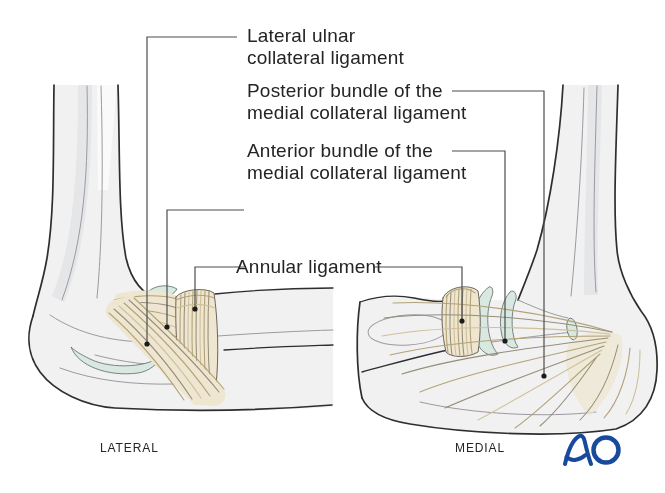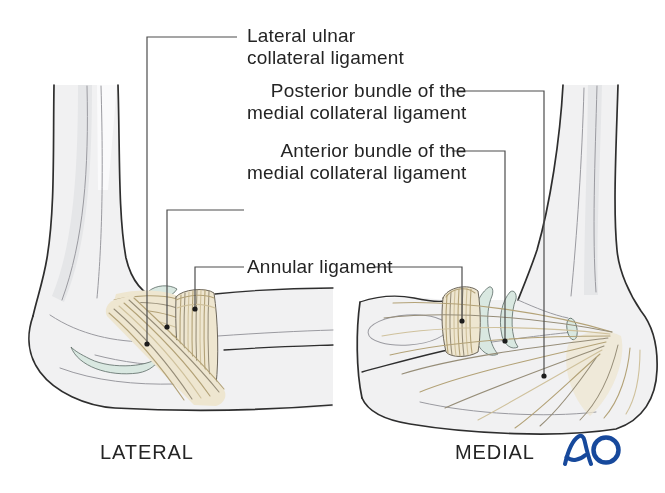--- a/index.html
+++ b/index.html
@@ -11,21 +11,21 @@
   .stage{position:absolute;inset:0;}
   svg.fig{position:absolute;left:0;top:0;}
   .lbl{
     position:absolute;
     font-size:19px;line-height:21.5px;letter-spacing:.2px;
     color:var(--c-text,#242424);
     white-space:pre-line;
   }
   .caption{
     position:absolute;
-    font-size:20px;letter-spacing:.9px;
+    font-size:12px;letter-spacing:.9px;
     color:var(--c-text,#242424);
   }
   
   .bone{fill:var(--c-bone);}
   .shade{fill:var(--c-bone-shadow);}
   .hl{fill:var(--c-bone-highlight);}
   .oline{fill:none;stroke:var(--c-outline);stroke-width:1.7;stroke-linecap:round;stroke-linejoin:round;}
   .oline2{fill:none;stroke:var(--c-outline);stroke-width:1.3;stroke-linecap:round;}
   .gline{fill:none;stroke:var(--c-inner-line);stroke-width:1;stroke-linecap:round;}
   .teal{fill:var(--c-cartilage);stroke:var(--c-cartilage-edge);stroke-width:.8;}
@@ -183,25 +183,25 @@
       <polyline class="leader" points="452,151 505,151 505,341"></polyline>
       <circle class="dot" cx="505" cy="341" r="2.6"></circle>
 
       <polyline class="leader" points="452,91 544,91 544,376"></polyline>
       <circle class="dot" cx="544" cy="376" r="2.6"></circle>
     </g>
   </svg>
 
   <div class="lbl" style="left:247px;top:25px;">Lateral ulnar
 collateral ligament</div>
-  <div class="lbl" style="left:247px;top:80px;text-align:right;">Posterior bundle of the
+  <div class="lbl" style="left:247px;top:80px;">Posterior bundle of the
 medial collateral ligament</div>
-  <div class="lbl" style="left:247px;top:140px;text-align:right;">Anterior bundle of the
+  <div class="lbl" style="left:247px;top:140px;">Anterior bundle of the
 medial collateral ligament</div>
-  <div class="lbl" style="left:247px;top:256px;">Annular ligament</div>
+  <div class="lbl" style="left:236px;top:256px;">Annular ligament</div>
 
   <div class="caption" style="left:100px;top:441px;">LATERAL</div>
   <div class="caption" style="left:455px;top:441px;">MEDIAL</div>
 
   <svg width="58" height="36" viewBox="0 0 58 36" style="position:absolute;left:563px;top:432px;">
     <path class="ao" stroke-width="4" d="M2,32 C5,19 10,8 15.5,4.5 C18.5,2.8 20.5,4.5 21.5,8.5 C23,15 25.5,25.5 28,32"></path>
     <path class="ao" stroke-width="4" d="M3.5,25 C9,30 17,28 22.5,23"></path>
     <circle class="ao" stroke-width="4.5" cx="43" cy="18" r="12.5"></circle>
   </svg>
 

